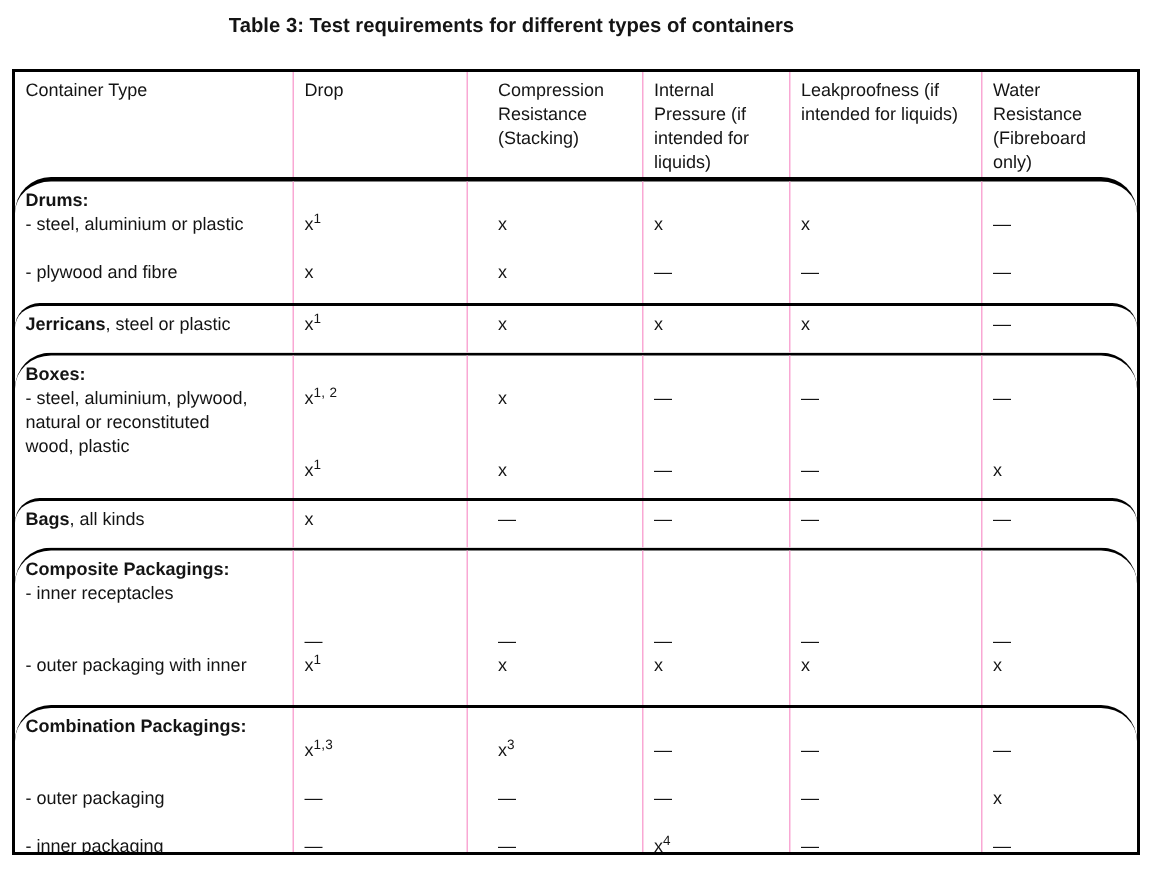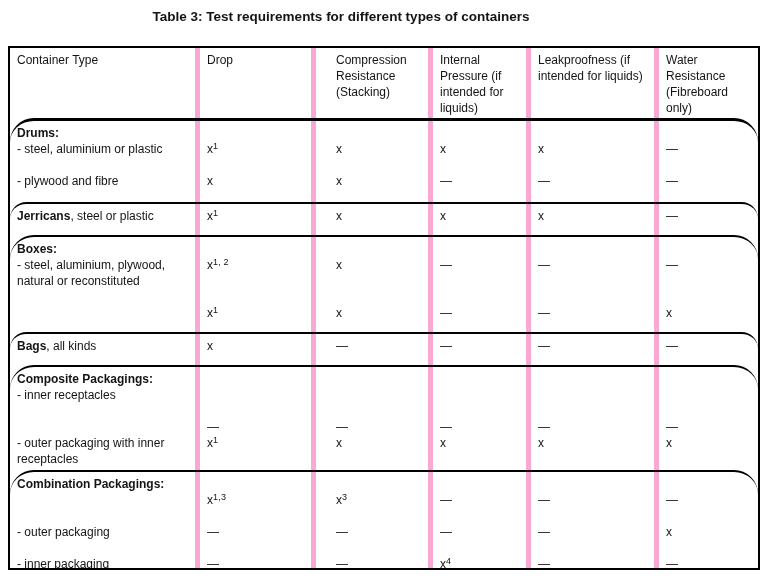--- a/index.html
+++ b/index.html
@@ -28,21 +28,21 @@
     background: #fff;
   }
   .row { display: flex; box-sizing: border-box; border-radius: 24px; }
   .row + .row { border-top: 2px solid #000; }
   .row.thick-top { border-top: 3px solid #000; }
   .cell {
     box-sizing: border-box;
     padding: 4px 6px 0 7px;
     overflow: hidden;
   }
-  .cell + .cell { border-left: 5px solid #f9a8d4; }
+  .cell + .cell { border-left: 1px solid #f9a8d4; }
   .c0 { width: 185px; }
   .c1 { width: 116px; }
   .c2 { width: 117px; padding-left: 20px; }
   .c3 { width: 98px; }
   .c4 { width: 128px; }
   .c5 { flex: 1; }
   .h70  { height: 70px; }
   .h84  { height: 84px; }
   .h33  { height: 33px; }
   .h97  { height: 97px; }
@@ -132,20 +132,21 @@
     <div class="cell c5">
       <div class="line"><span>—</span><sup></sup></div>
     </div>
   </div>
 
   <div class="row h97">
     <div class="cell c0">
       <div class="line bold">Boxes:</div>
       <div class="line">- steel, aluminium, plywood,</div>
       <div class="line">natural or reconstituted</div>
+      <div class="line">wood, plastic</div>
     </div>
     <div class="cell c1">
       <div class="line"></div>
       <div class="line"><span>x</span><sup>1, 2</sup></div>
       <div class="line"></div>
       <div class="line"></div>
       <div class="line"><span>x</span><sup>1</sup></div>
     </div>
     <div class="cell c2">
       <div class="line"></div>
@@ -198,21 +199,20 @@
     </div>
   </div>
 
   <div class="row h105">
     <div class="cell c0">
       <div class="line bold">Composite Packagings:</div>
       <div class="line">- inner receptacles</div>
       <div class="line"></div>
       <div class="line"></div>
       <div class="line">- outer packaging with inner</div>
-      <div class="line">receptacles</div>
     </div>
     <div class="cell c1">
       <div class="line"></div>
       <div class="line"></div>
       <div class="line"></div>
       <div class="line"><span>—</span><sup></sup></div>
       <div class="line"><span>x</span><sup>1</sup></div>
     </div>
     <div class="cell c2">
       <div class="line"></div>

